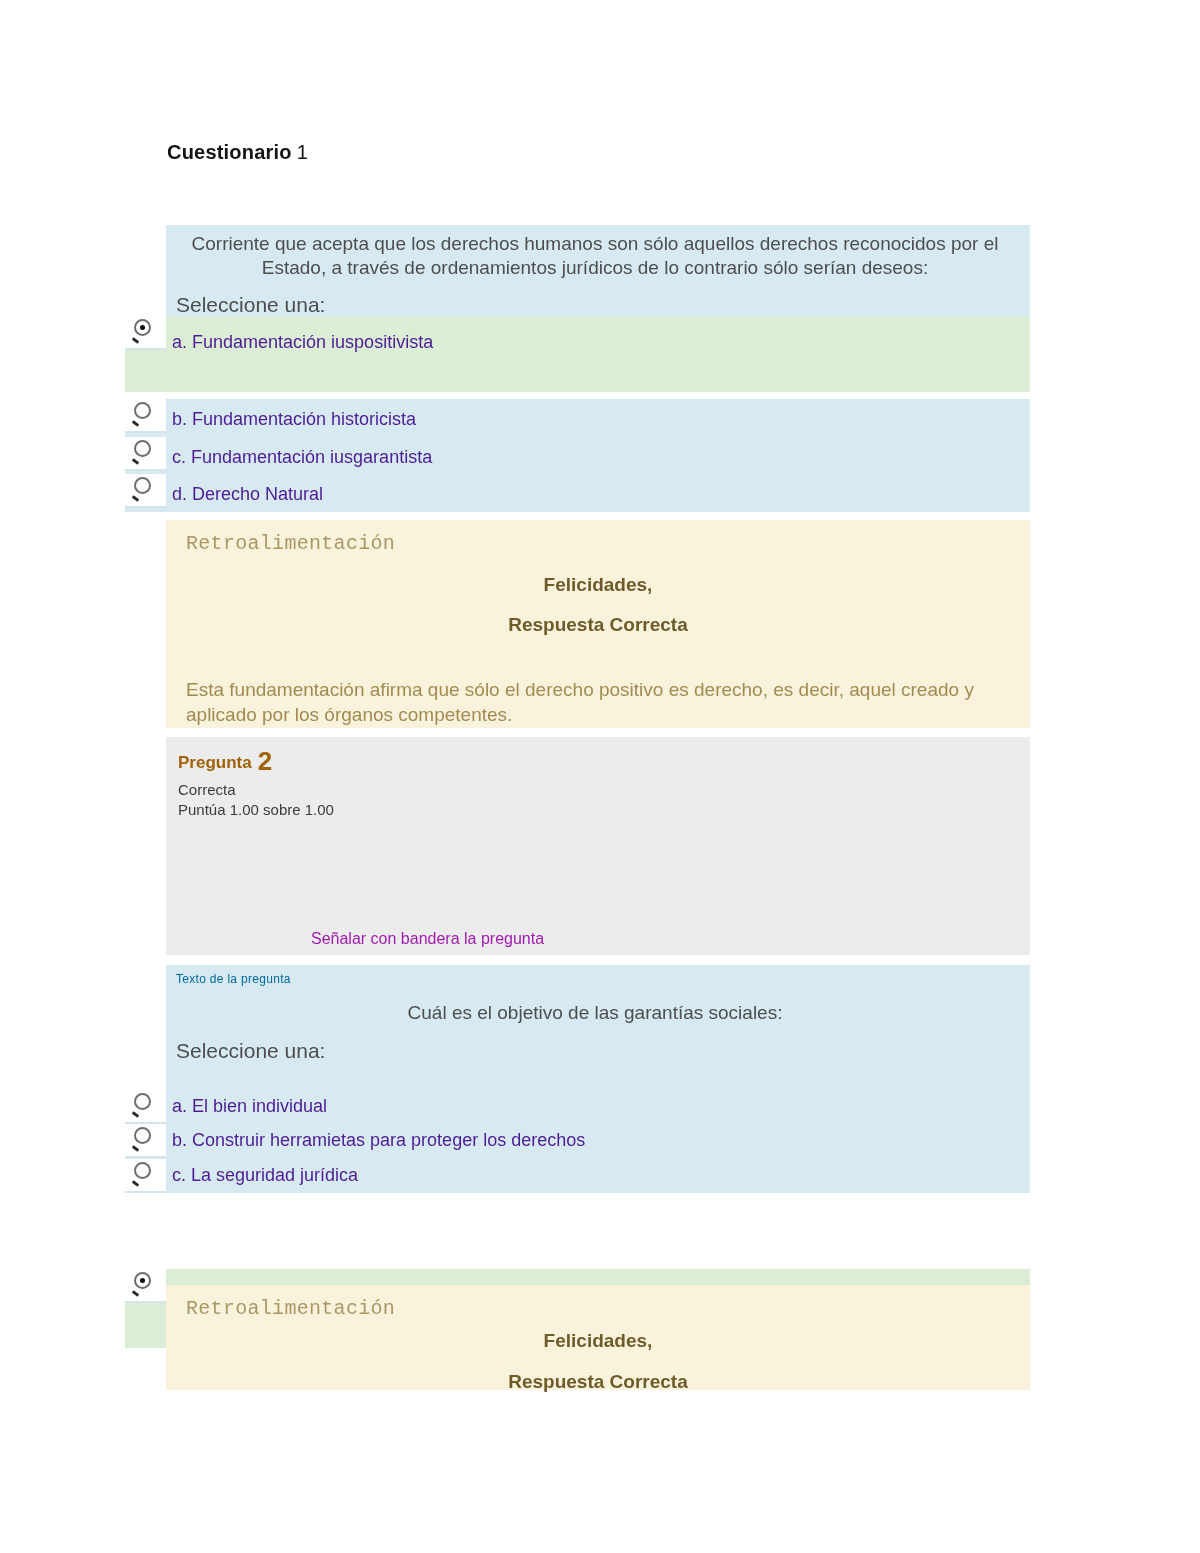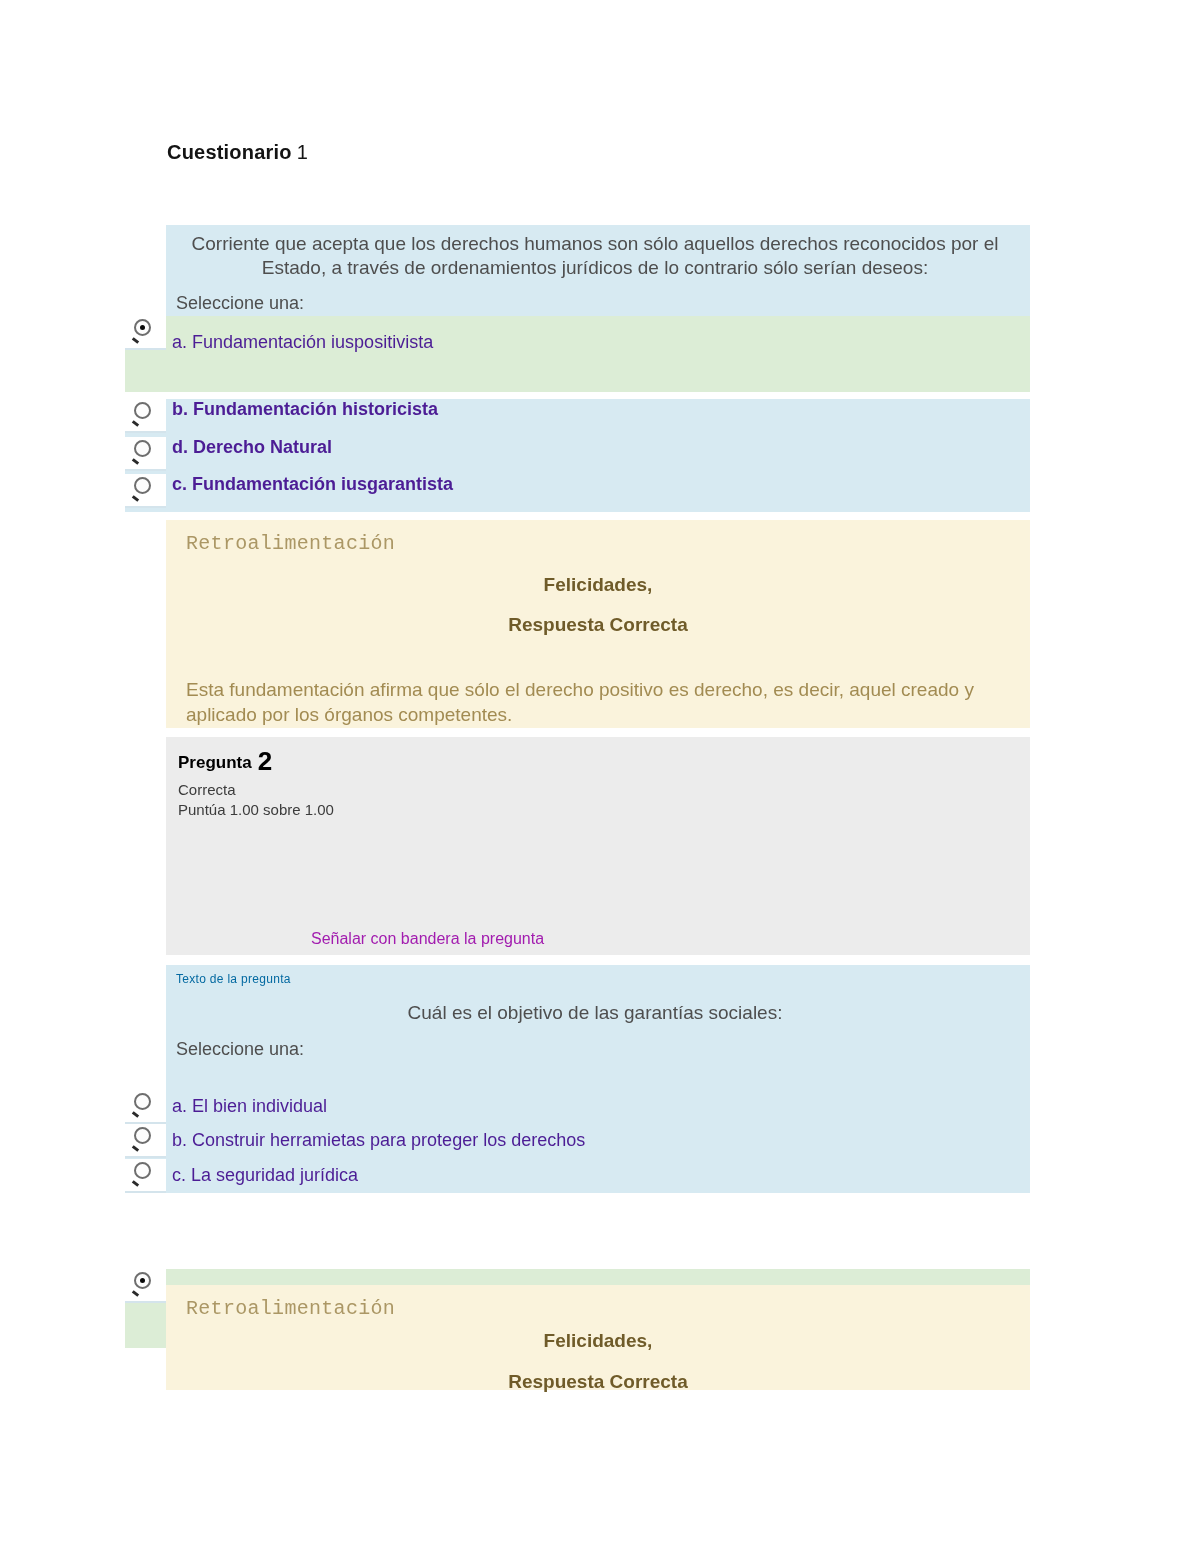--- a/index.html
+++ b/index.html
@@ -15,21 +15,21 @@
   
   .box { position:absolute; left:166px; width:864px; }
   .blue-bg  { background:#d7eaf2; }
   .green-bg { background:#dcedd6; }
   .cream-bg { background:#faf3dc; }
   .gray-bg  { background:#ececec; }
 
   
   .qtext-box { padding:7px 16px 0 10px; }
   .qtext { font-size:19px; line-height:24px; color:#4e4e4e;text-align:center; }
-  .select-label { font-size:18px; color:#4e4e4e; }
+  .select-label { font-size:21px; color:#4e4e4e; }
   #q1-textbox { top:225px; height:91px; }
   #q1-textbox .select-label { margin-top:13px; }
 
   #q2-textbox { top:965px; height:125px; }
   .qtext-header { font-size:12px; color:#0369a1; letter-spacing:0.3px; }
   #q2-textbox .qtext { margin-top:15px; }
   #q2-textbox .select-label { margin-top:14px; }
 
   
   .answer-block { position:absolute; left:125px; width:905px; }
@@ -38,21 +38,21 @@
   .radio { position:absolute; left:9px; top:3px; width:17px; height:17px; border-radius:50%; border:2px solid #6e6e6e; background:#fdfdfd; }
   .radio::before { content:''; position:absolute; left:-4px; bottom:-8px; width:7px; height:3px; background:#2a2a2a; transform:rotate(38deg); }
   .radio.checked::after { content:''; position:absolute; left:4px; top:4px; width:5px; height:5px; border-radius:50%; background:#0a0a0a; }
   .answer-label { display:block; padding-left:47px; font-size:18px; color:#4c1d95; }
 
   
   #q1-row-a { top:316px; height:76px; }
   #q1-row-a .answer-label { padding-top:16px; }
   #q1-rows-bcd { top:399px; height:113px; display:flex; flex-direction:column; }
   #q1-rows-bcd .answer-row { flex:1; }
-  #q1-rows-bcd .answer-label { padding-top:0;font-weight:bold; }
+  #q1-rows-bcd .answer-label { padding-top:10px; }
 
   
   #q2-rows-abc { top:1090px; height:103px; display:flex; flex-direction:column; }
   #q2-rows-abc .answer-row { flex:1; }
   #q2-rows-abc .answer-label { padding-top:6px; }
   #q2-row-d { top:1193px; height:79px; }
   #q2-row-d .answer-label { padding-top:14px; }
 
   
   .feedback { padding:12px 20px; }
@@ -62,21 +62,21 @@
   #q1-feedback { top:520px; height:208px; }
   #q1-feedback .fb-line1 { margin-top:19px; }
   #q1-feedback .fb-line2 { margin-top:18px; }
   #q1-feedback .fb-body  { margin-top:41px; }
   #q2-feedback { top:1285px; height:105px; }
   #q2-feedback .fb-line1 { margin-top:10px; }
   #q2-feedback .fb-line2 { margin-top:19px; }
 
   
   #q2-header { top:737px; height:218px; padding:9px 12px; }
-  .qh-title { font-size:17px; font-weight:bold; color:#000000;text-align:center; }
+  .qh-title { font-size:17px; font-weight:bold; color:#a16207;text-align:center; }
   .qh-number { font-size:26px; font-weight:bold; margin-left:6px; vertical-align:-2px; }
   .qh-status { font-size:15px; color:#3c3c3c; margin-top:4px; }
   .qh-points { font-size:15px; color:#3c3c3c; margin-top:3px; }
   .qh-flag { position:absolute; left:145px; bottom:7px; font-size:16px; color:#a21caf; }
 </style>
 </head>
 <body>
 
 <div class="page">
 
@@ -98,27 +98,27 @@
     <div class="answer-row">
       <span class="radio-cell">
         <span class="radio"></span>
       </span>
       <span class="answer-label">b. Fundamentación historicista</span>
     </div>
     <div class="answer-row">
       <span class="radio-cell">
         <span class="radio"></span>
       </span>
-      <span class="answer-label">d. Derecho Natural</span>
+      <span class="answer-label">c. Fundamentación iusgarantista</span>
     </div>
     <div class="answer-row">
       <span class="radio-cell">
         <span class="radio"></span>
       </span>
-      <span class="answer-label">c. Fundamentación iusgarantista</span>
+      <span class="answer-label">d. Derecho Natural</span>
     </div>
   </div>
 
   <div class="box cream-bg feedback" id="q1-feedback">
     <div class="fb-heading">Retroalimentación</div>
     <div class="fb-strong fb-line1">Felicidades,</div>
     <div class="fb-strong fb-line2">Respuesta Correcta</div>
     <div class="fb-body">Esta fundamentación afirma que sólo el derecho positivo es derecho, es decir, aquel creado y aplicado por los órganos competentes.</div>
   </div>
 

